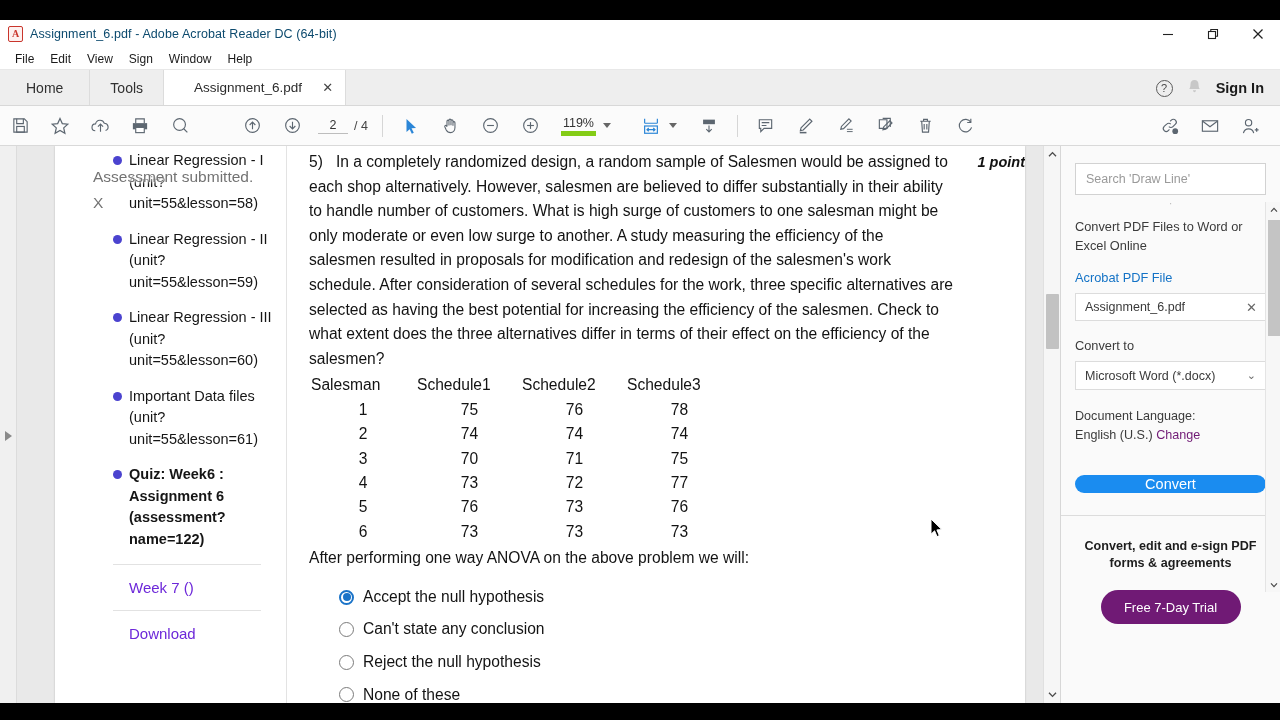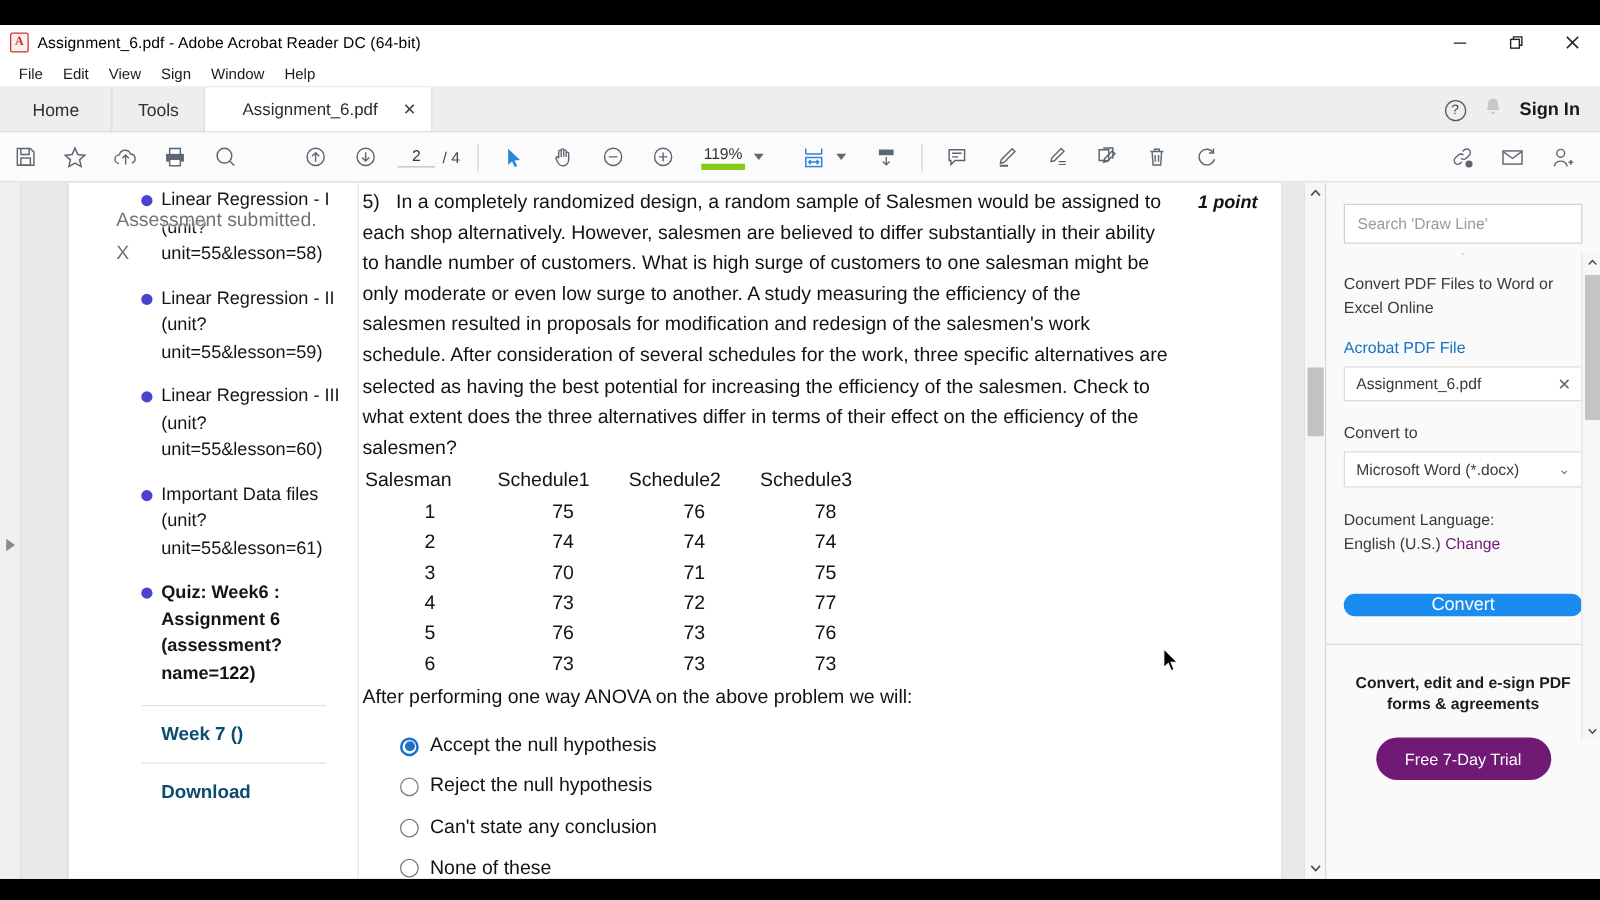--- a/index.html
+++ b/index.html
@@ -26,21 +26,21 @@
     width: 15px; height: 16px; margin-left: 8px; margin-right: 7px;
     border: 1px solid #c9352c; border-radius: 2px;
     background: #fdf1f0; position: relative; flex: none;
   }
   .app-icon::after {
     content: "A"; position: absolute; left: 0; right: 0; top: -1px;
     font-size: 10px; line-height: 16px; text-align: center;
     color: #c9352c; font-weight: bold; font-family: "Liberation Serif", serif;
   }
   .title-text {
-    font-size: 12.5px; color: #000000; letter-spacing: 0.1px;
+    font-size: 12.5px; color: #0c4a6e; letter-spacing: 0.1px;
     white-space: nowrap;
   }
   .win-ctrls {
     position: absolute; right: 0; top: 0; height: 28px; display: flex;
   }
   .win-btn {
     width: 45px; height: 28px; display: flex; align-items: center;
     justify-content: center; color: #222; font-size: 13px;
   }
   .win-btn svg { display: block; }
@@ -158,32 +158,32 @@
     position: relative; padding-left: 16px; margin-bottom: 14px;
     line-height: 21.5px; font-size: 14.5px; color: #151515;
   }
   .cn-item .dot {
     position: absolute; left: 0; top: 6px; width: 9px; height: 9px;
     border-radius: 50%; background: #4b43cf;
   }
   .cn-item.bold { font-weight: bold; }
   .cn-div { border-top: 1px solid #e2e2e2; margin: 0 0 0 0; width: 148px; }
   .cn-plain {
-    font-weight: bold; font-size: 15px; padding: 14px 0 14px 16px; color: #0c4a6e;
+    font-weight: normal; font-size: 15px; padding: 14px 0 14px 16px; color: #6d28d9;
   }
   .overlay-msg {
     position: absolute; left: 38px; top: 18px; width: 230px;
     font-size: 15.5px; color: #737373; line-height: 26px;
     text-shadow: 0 0 2px #fff, 0 0 3px #fff, 0 0 4px #fff;
   }
   .overlay-msg .x { display: block; }
 
   
   .qcol {
-    position: absolute; left: 231px; top: 0; width: 738px; height: 557px;
+    position: absolute; left: 250px; top: 0; width: 738px; height: 557px;
     padding: 4px 18px 0 4px; font-size: 15.6px; line-height: 24.6px;
     color: #131313;
   }
   .qhead { position: relative; padding-right: 72px; }
   .qnum { display: inline; }
   .pt {
     position: absolute; right: 0; top: 0; font-style: italic; font-weight: bold;
     font-size: 14.5px; color: #111;
   }
   table.data { border-collapse: collapse; margin-top: 2px; }
@@ -608,25 +608,25 @@
 
             <div class="after-q">After performing one way ANOVA on the above problem we will:</div>
 
             <div class="opts">
               <div class="opt">
                 <span class="radio sel"></span>
                 <span>Accept the null hypothesis</span>
               </div>
               <div class="opt">
                 <span class="radio"></span>
-                <span>Reject the null hypothesis</span>
+                <span>Can't state any conclusion</span>
               </div>
               <div class="opt">
                 <span class="radio"></span>
-                <span>Can't state any conclusion</span>
+                <span>Reject the null hypothesis</span>
               </div>
               <div class="opt">
                 <span class="radio"></span>
                 <span>None of these</span>
               </div>
             </div>
 
           </div>
         </div>
       </div>

